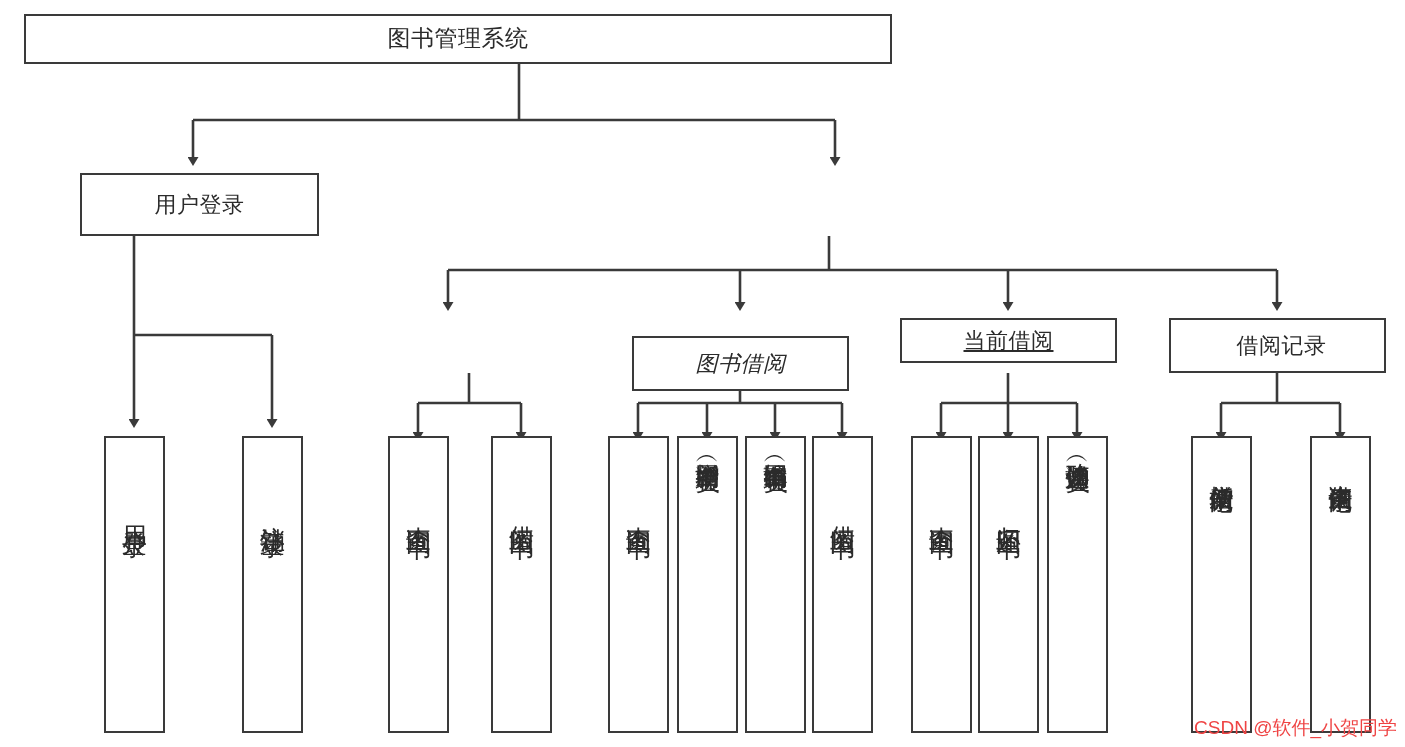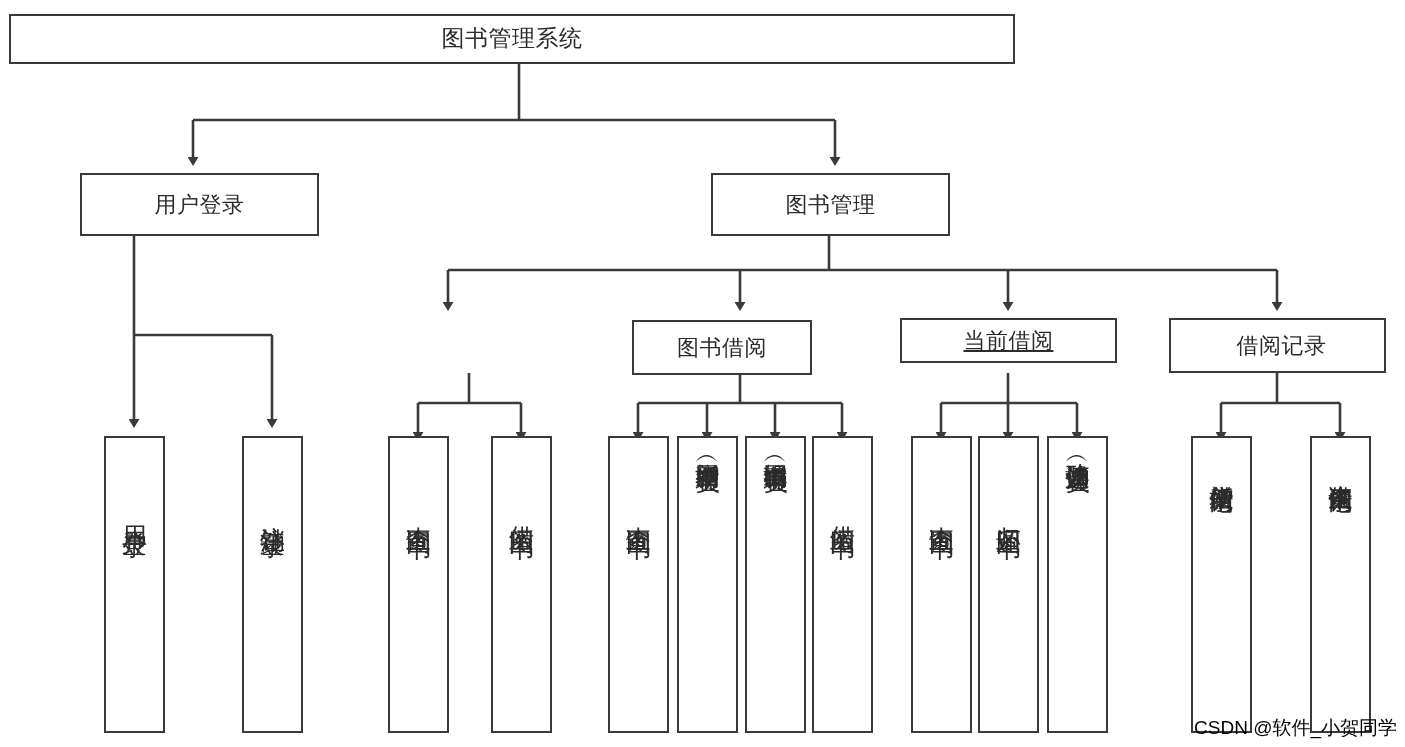--- a/index.html
+++ b/index.html
@@ -64,21 +64,21 @@
   }
   .node.v.tall .lbl {
     font-size: 24px;
     letter-spacing: 1px;
   }
   .watermark {
     position: absolute;
     right: 8px;
     bottom: 6px;
     font-size: 19px;
-    color: #000000;
+    color: #ef4444;
     white-space: nowrap;
     z-index: 5;
   }
 </style>
 </head>
 <body>
 
 <div id="canvas">
 
   <svg id="edges" viewBox="0 0 1405 747" xmlns="http://www.w3.org/2000/svg">
@@ -125,32 +125,29 @@
       <path d="M1008,403 L1008,433" marker-end="url(#arrow)"></path>
       <path d="M1077,403 L1077,433" marker-end="url(#arrow)"></path>
 
       <path d="M1277,373 L1277,403"></path>
       <path d="M1221,403 L1340,403"></path>
       <path d="M1221,403 L1221,433" marker-end="url(#arrow)"></path>
       <path d="M1340,403 L1340,433" marker-end="url(#arrow)"></path>
     </g>
   </svg>
 
-  <div class="node h root" style="left:9px; top:14px; width:1006px; height:50px;">
+  <div class="node h root" style="left:24px; top:14px; width:868px; height:50px;">
     <span class="lbl">图书管理系统</span>
   </div>
 
   <div class="node h" style="left:80px; top:173px; width:239px; height:63px;">
     <span class="lbl">用户登录</span>
   </div>
-  <div class="node h" style="left:711px; top:173px; width:239px; height:63px;">
-    <span class="lbl">图书管理</span>
-  </div>
-
-  <div class="node h" style="left:632px; top:320px; width:180px; height:55px;">
+
+  <div class="node h" style="left:632px; top:336px; width:217px; height:55px;font-style:italic;">
     <span class="lbl">图书借阅</span>
   </div>
   <div class="node h" style="left:900px; top:318px; width:217px; height:45px;text-decoration:underline;">
     <span class="lbl">当前借阅</span>
   </div>
   <div class="node h" style="left:1169px; top:318px; width:217px; height:55px;padding-left:8px;">
     <span class="lbl">借阅记录</span>
   </div>
 
   <div class="node v" style="left:104px; top:436px; width:61px; height:297px; padding-top:68px;">

